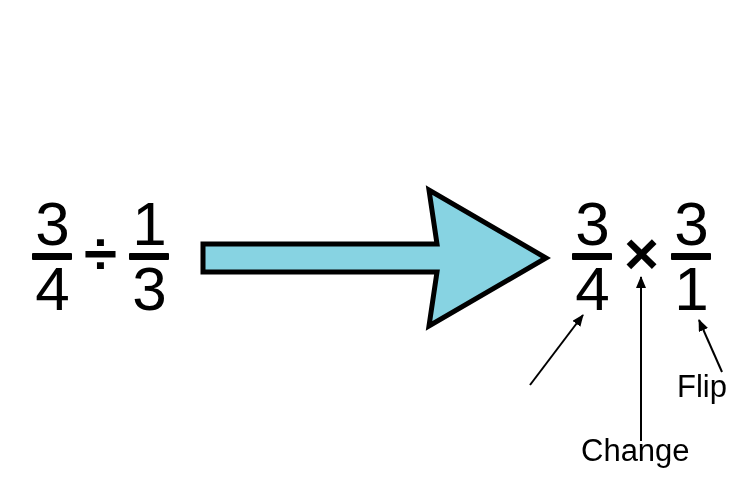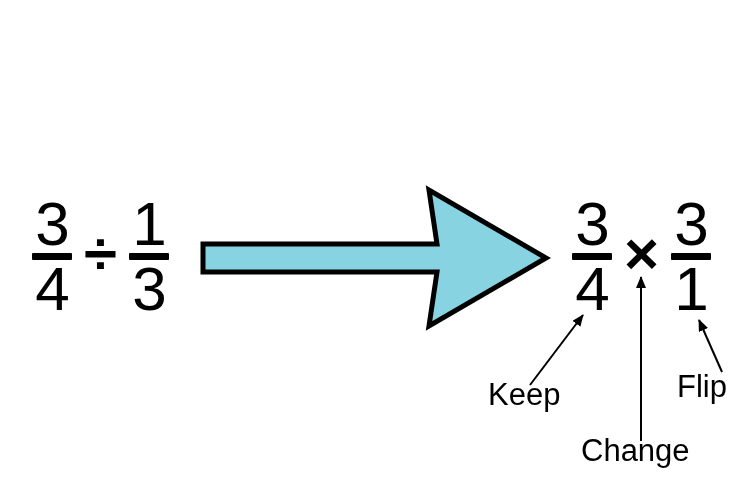--- a/index.html
+++ b/index.html
@@ -103,17 +103,16 @@
       <div class="digit">4</div>
     </div>
     <div class="op">×</div>
     <div class="frac">
       <div class="digit">3</div>
       <div class="fbar"></div>
       <div class="digit">1</div>
     </div>
   </div>
 
-  <div class="note note-keep">Keep</div>
   <div class="note note-change">Change</div>
   <div class="note note-flip">Flip</div>
 
 </div>
 
 </body></html>

